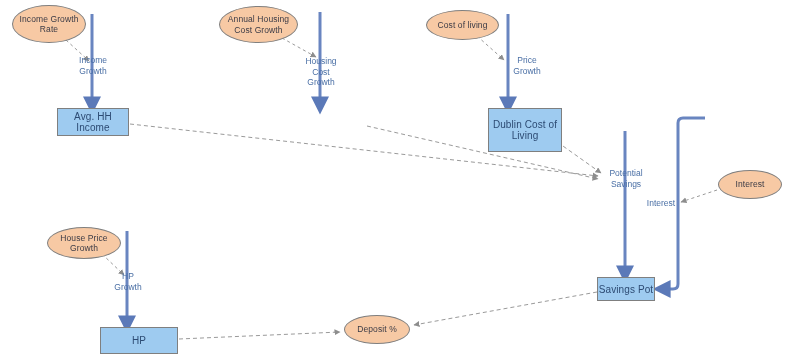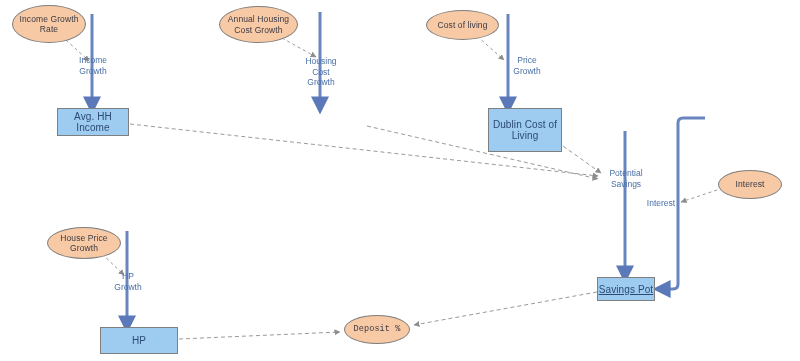--- a/index.html
+++ b/index.html
@@ -105,21 +105,21 @@
 
   <div class="node-box" style="left:57px; top:108px; width:72px; height:28px;">
     <span style="white-space:pre-line;">Avg. HH
 Income</span>
   </div>
   <div class="node-box" style="left:488px; top:108px; width:74px; height:44px;">
     <span style="white-space:pre-line;">Dublin Cost of
 Living</span>
   </div>
   <div class="node-box" style="left:597px; top:277px; width:58px; height:24px;">
-    <span style="white-space:pre-line;text-decoration:underline;">Savings Pot</span>
+    <span style="white-space:pre-line;">Savings Pot</span>
   </div>
   <div class="node-box" style="left:100px; top:327px; width:78px; height:27px;">
     <span style="white-space:pre-line;">HP</span>
   </div>
 
   <div class="node-ellipse" style="left:12px; top:5px; width:74px; height:38px;">
     <span style="white-space:pre-line;">Income Growth
 Rate</span>
   </div>
   <div class="node-ellipse" style="left:426px; top:10px; width:73px; height:30px;">
@@ -130,21 +130,21 @@
 Cost Growth</span>
   </div>
   <div class="node-ellipse" style="left:718px; top:170px; width:64px; height:29px;">
     <span style="white-space:pre-line;">Interest</span>
   </div>
   <div class="node-ellipse" style="left:47px; top:227px; width:74px; height:32px;">
     <span style="white-space:pre-line;">House Price
 Growth</span>
   </div>
   <div class="node-ellipse" style="left:344px; top:315px; width:66px; height:29px;">
-    <span style="white-space:pre-line;font-family:Liberation Mono, monospace;">Deposit %</span>
+    <span style="white-space:pre-line;">Deposit %</span>
   </div>
 
   <div class="edge-label" style="left:62px; top:55px; width:62px;">Income
 Growth</div>
   <div class="edge-label" style="left:292px; top:48px; width:58px;margin-top:8px;">Housing
 Cost
 Growth</div>
   <div class="edge-label" style="left:499px; top:55px; width:56px;">Price
 Growth</div>
   <div class="edge-label" style="left:100px; top:271px; width:56px;">HP

